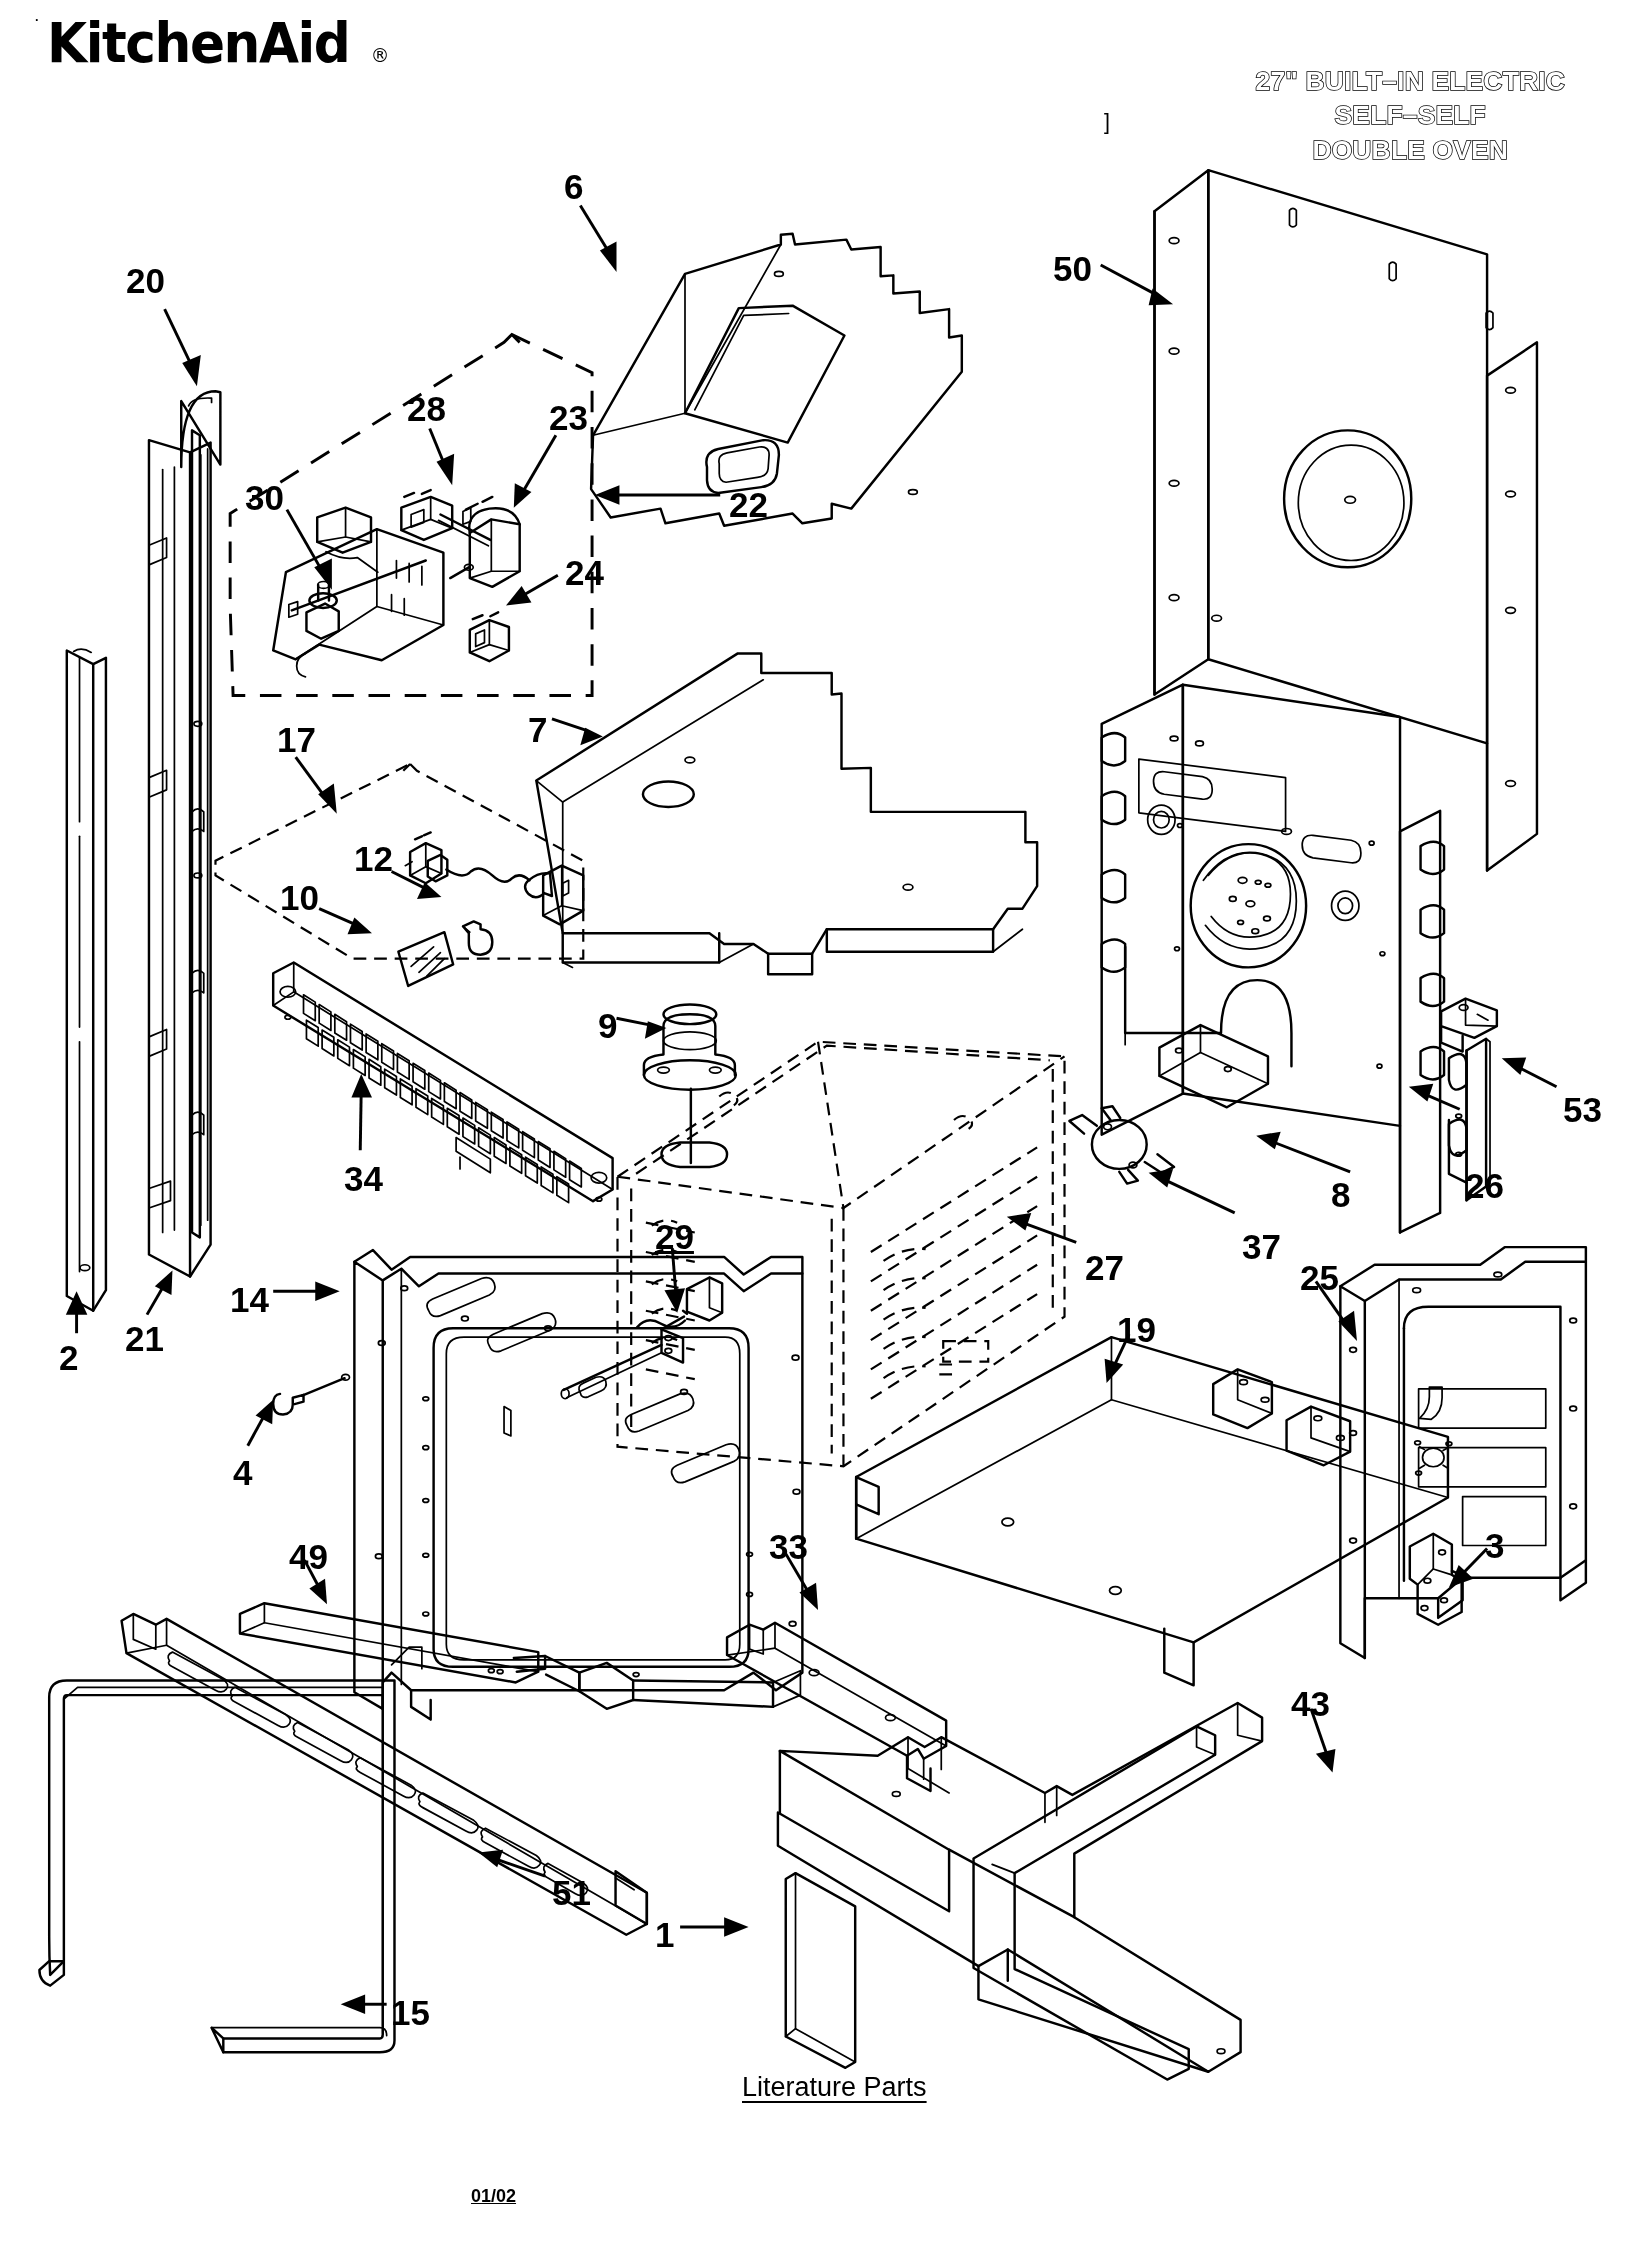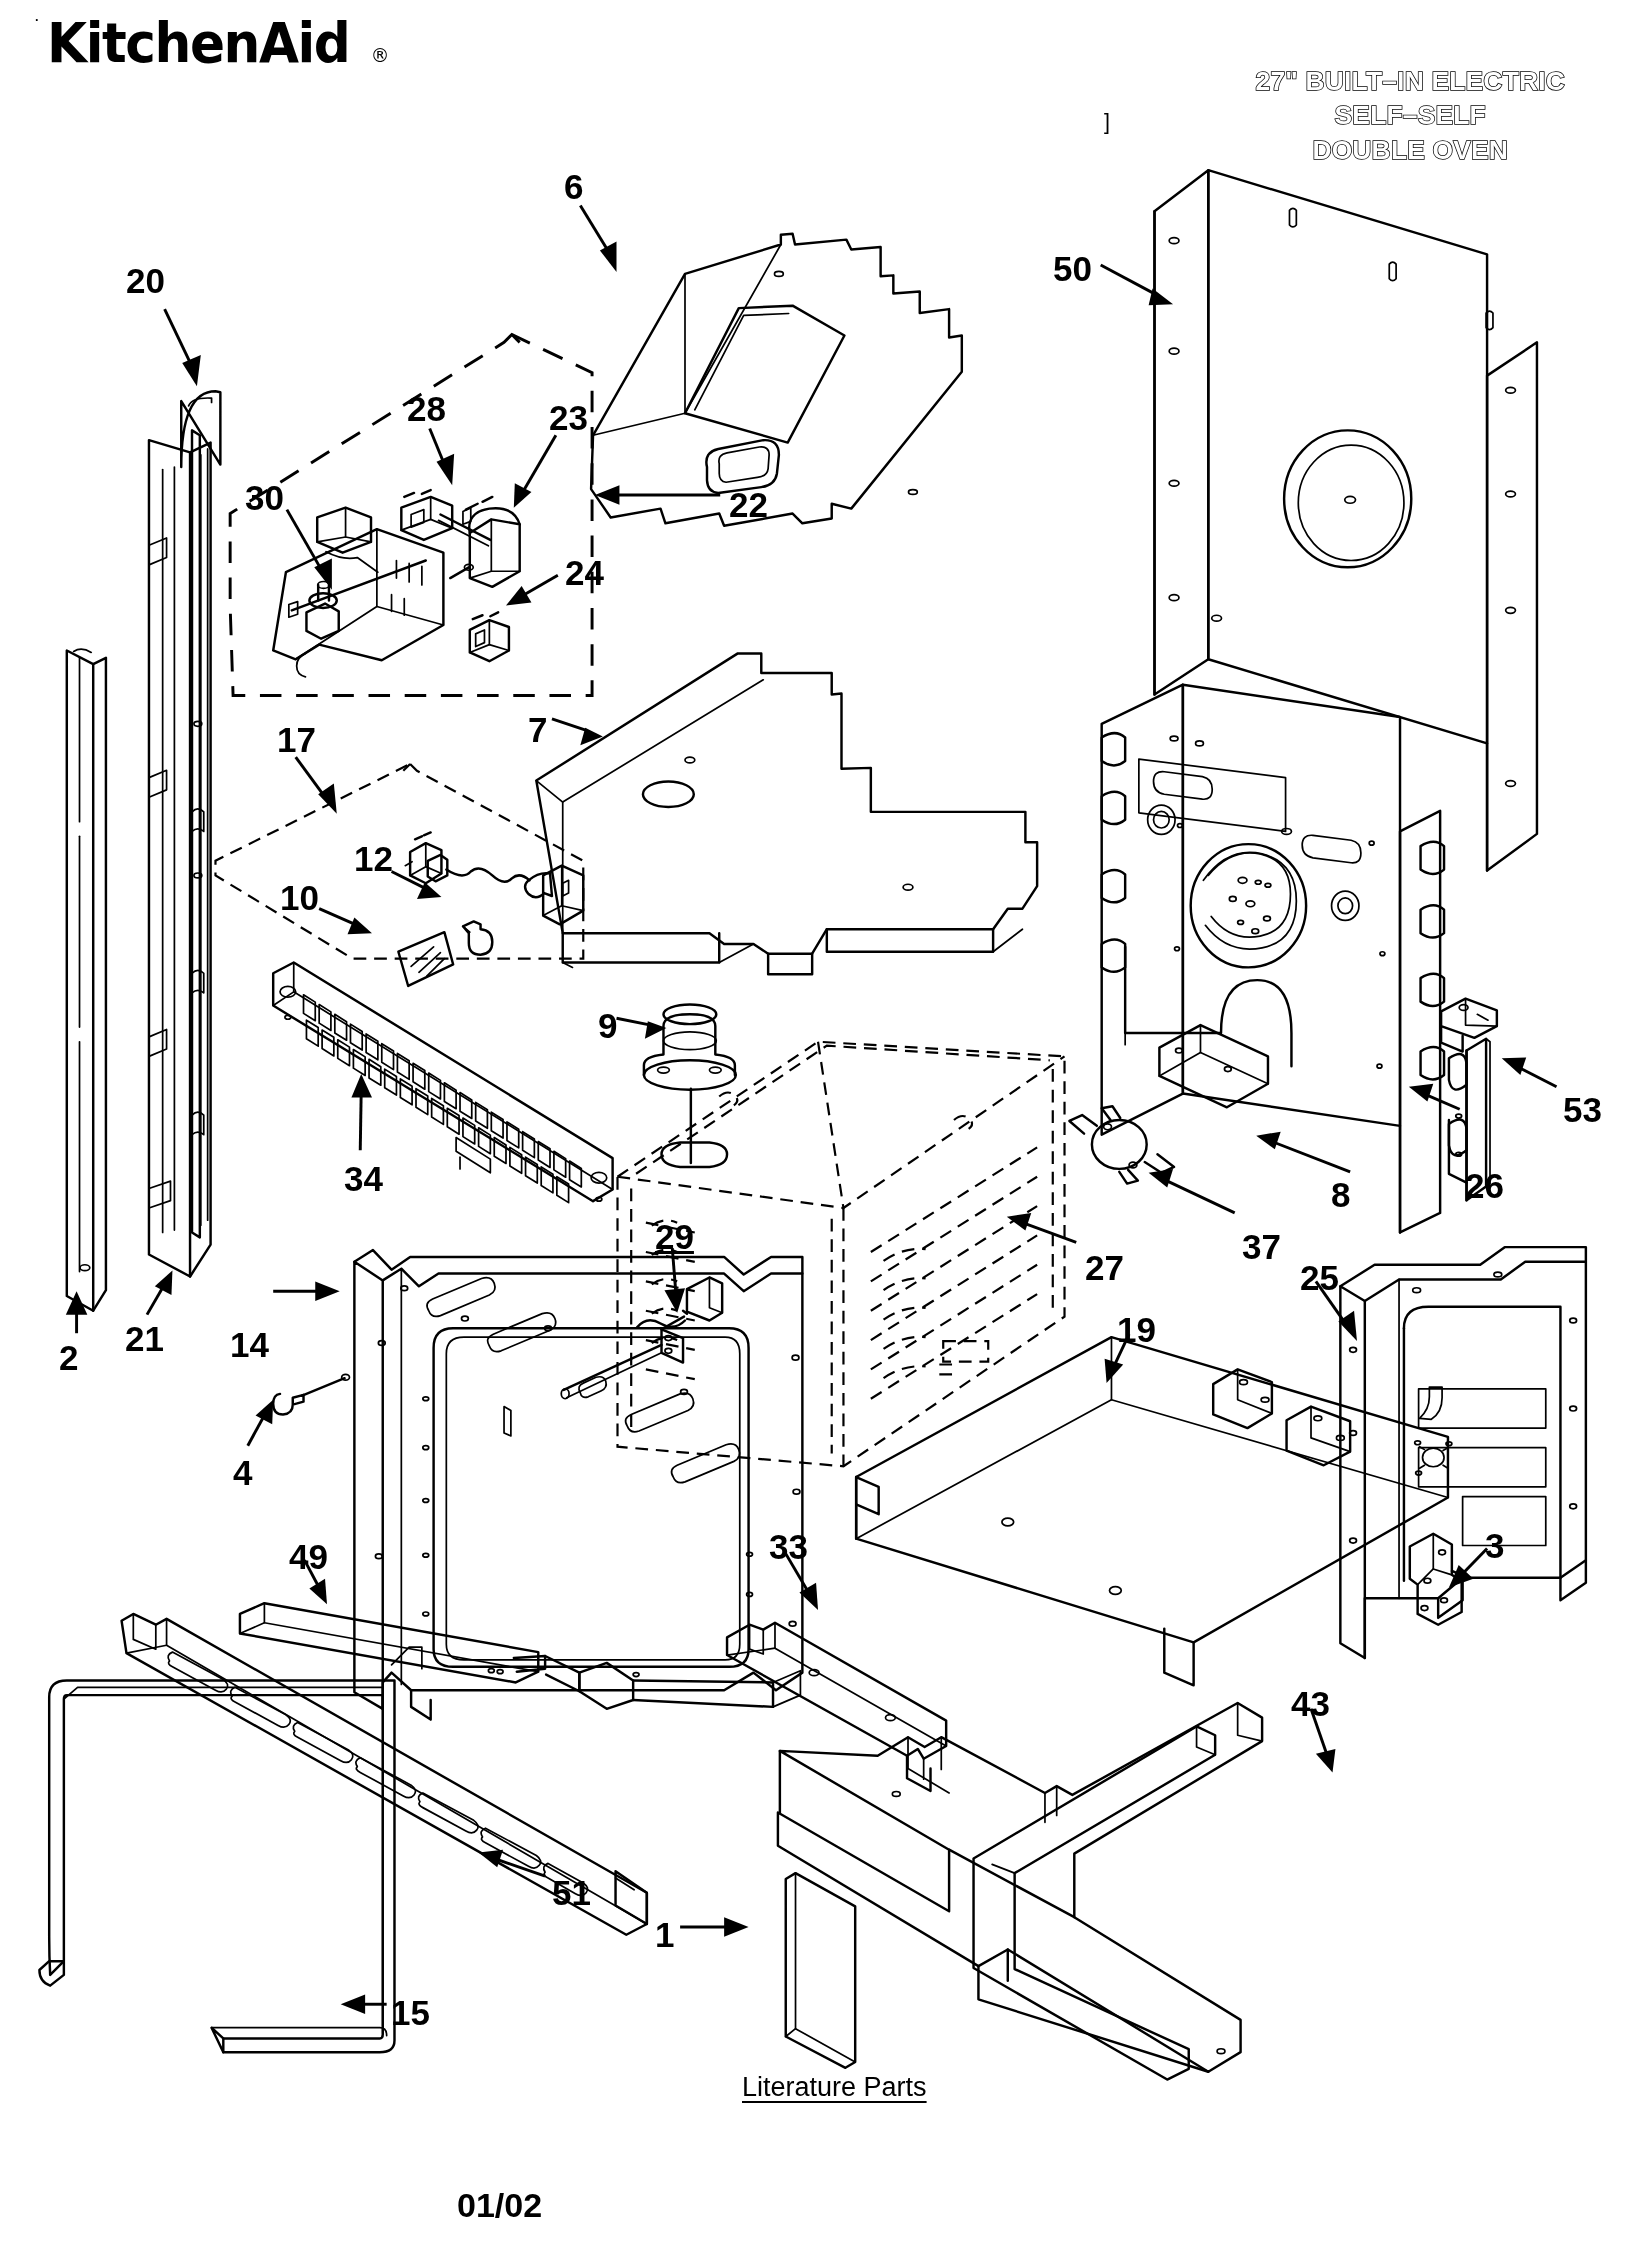--- a/index.html
+++ b/index.html
@@ -59,23 +59,24 @@
   .lit{
     position:absolute;
     font-size:27px; line-height:1;
     font-family:"Liberation Sans", sans-serif;
     white-space:nowrap;
     text-decoration:underline;
     text-underline-offset:4.9px;
     text-decoration-thickness:2px;
   }
   .footer{
-    position:absolute; left:457px; top:2186px;
-    font-size:34px; font-weight:bold;
+    position:absolute; left:471px; top:2186px;
+    font-size:18px; font-weight:bold;
     font-family:"Liberation Sans", sans-serif;
+    text-decoration:underline;
   }
 
   
   #art{ position:absolute; left:0; top:0; width:1638px; height:2261px; }
   #art .ln{ fill:none; stroke:#000; stroke-width:5; stroke-linejoin:round; stroke-linecap:round; }
   #art .thin{ fill:none; stroke:#000; stroke-width:3.5; stroke-linejoin:round; stroke-linecap:round; }
   #art .dash{ fill:none; stroke:#000; stroke-width:6; stroke-linecap:butt;
               stroke-dasharray:44 30; }
   #art .dashp{ fill:none; stroke:#000; stroke-width:4.5; stroke-linecap:butt;
               stroke-dasharray:26 16; }
@@ -873,21 +874,21 @@
       <div class="lbl" style="left: 280px; top: 880px;">10</div>
       <div class="lbl" style="left: 598px; top: 1008px;">9</div>
       <div class="lbl" style="left: 344px; top: 1161px;">34</div>
       <div class="lbl" style="left: 1465px; top: 1120px; margin-top: 48px;">26</div>
       <div class="lbl" style="left: 1563px; top: 1092px;">53</div>
       <div class="lbl" style="left: 1331px; top: 1177px;">8</div>
       <div class="lbl" style="left: 1242px; top: 1229px;">37</div>
       <div class="lbl" style="left: 1300px; top: 1260px; text-align: center;">25</div>
       <div class="lbl" style="left: 655px; top: 1219px; text-decoration: underline;">29</div>
       <div class="lbl" style="left: 1085px; top: 1250px;">27</div>
-      <div class="lbl" style="left: 230px; top: 1282px; margin-top: 45px;">14</div>
+      <div class="lbl" style="left: 230px; top: 1282px;">14</div>
       <div class="lbl" style="left: 59px; top: 1340px;">2</div>
       <div class="lbl" style="left: 125px; top: 1321px;">21</div>
       <div class="lbl" style="left: 233px; top: 1455px;">4</div>
       <div class="lbl" style="left: 1117px; top: 1312px;">19</div>
       <div class="lbl" style="left: 289px; top: 1539px;">49</div>
       <div class="lbl" style="left: 769px; top: 1529px;">33</div>
       <div class="lbl" style="left: 1485px; top: 1528px;">3</div>
       <div class="lbl" style="left: 1291px; top: 1686px;">43</div>
       <div class="lbl" style="left: 552px; top: 1875px;">51</div>
       <div class="lbl" style="left: 391px; top: 1995px;">15</div>

